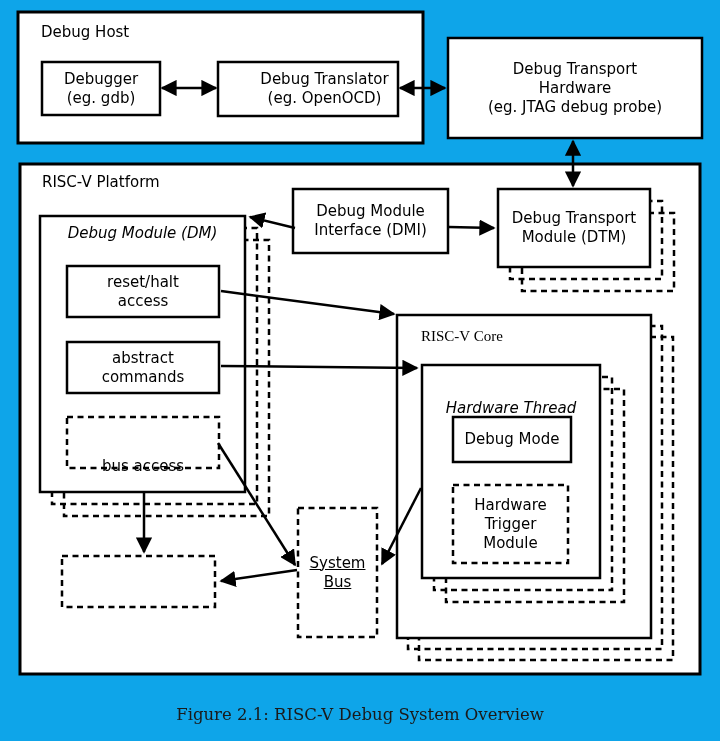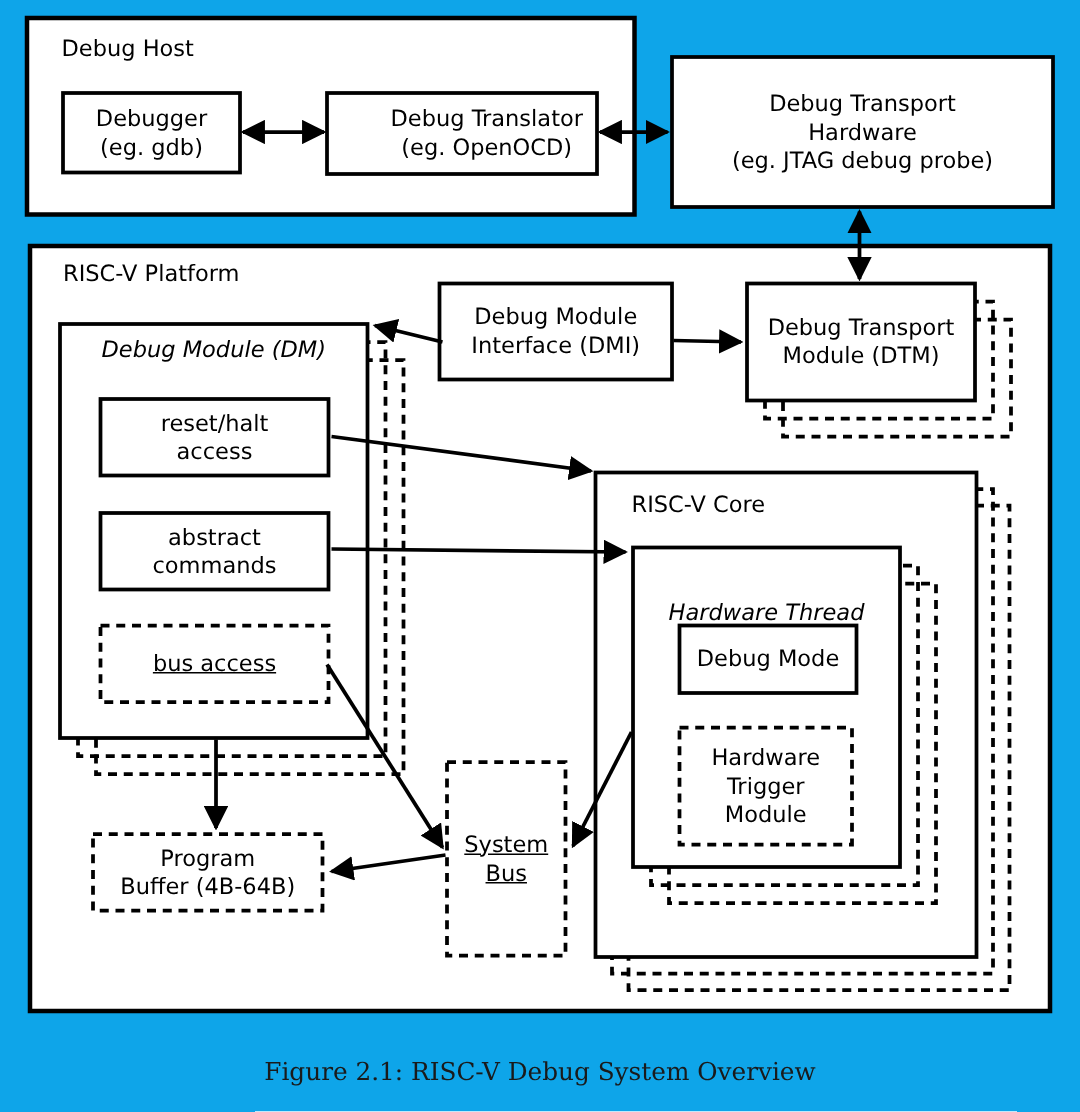--- a/index.html
+++ b/index.html
@@ -82,21 +82,21 @@
     <line class="ar" x1="221" y1="366" x2="417" y2="368"></line>
     <line class="ar" x1="218" y1="443" x2="295" y2="565"></line>
     <line class="ar" x1="144" y1="493" x2="144" y2="552"></line>
     <line class="ar" x1="297" y1="570" x2="221" y2="581"></line>
     <line class="ar" x1="421" y1="488" x2="382" y2="564"></line>
   </svg>
 
   <div class="ttl" style="left:41px;top:23px;">Debug Host</div>
   <div class="ttl" style="left:42px;top:173px;">RISC-V Platform</div>
   <div class="ttl center" style="left:40px;top:224px;width:205px;">Debug Module (DM)</div>
-  <div class="ttl" style="left:421px;top:327px;">RISC-V Core</div>
+  <div class="ttl" style="left:421px;top:327px;font-family:Liberation Serif, serif;">RISC-V Core</div>
   <div class="ttl center" style="left:422px;top:374px;width:178px;margin-top:25px;">Hardware Thread</div>
 
   <div class="lbl" style="left:42px;top:62px;width:118px;height:53px;">
     <span>Debugger</span>
     <span>(eg. gdb)</span>
   </div>
 
   <div class="lbl" style="left:218px;top:62px;width:213px;height:54px;">
     <span>Debug Translator</span>
     <span>(eg. OpenOCD)</span>
@@ -121,38 +121,34 @@
   <div class="lbl" style="left:67px;top:266px;width:152px;height:51px;">
     <span>reset/halt</span>
     <span>access</span>
   </div>
 
   <div class="lbl" style="left:67px;top:342px;width:152px;height:51px;">
     <span>abstract</span>
     <span>commands</span>
   </div>
 
-  <div class="lbl" style="left:67px;top:417px;width:152px;height:51px;text-decoration:underline;">
+  <div class="lbl" style="left:67px;top:441px;width:152px;height:51px;">
     <span>bus access</span>
   </div>
 
   <div class="lbl" style="left:453px;top:417px;width:118px;height:45px;">
     <span>Debug Mode</span>
   </div>
 
   <div class="lbl" style="left:453px;top:485px;width:115px;height:78px;">
     <span>Hardware</span>
     <span>Trigger</span>
     <span>Module</span>
   </div>
 
-  <div class="lbl" style="left:62px;top:556px;width:153px;height:51px;">
-    <span>Program</span>
-    <span>Buffer (4B-64B)</span>
-  </div>
 
   <div class="lbl" style="left:298px;top:508px;width:79px;height:129px;text-decoration:underline;">
     <span>System</span>
     <span>Bus</span>
   </div>
 
   <div class="caption">Figure 2.1: RISC-V Debug System Overview</div>
 
 </div>
 

